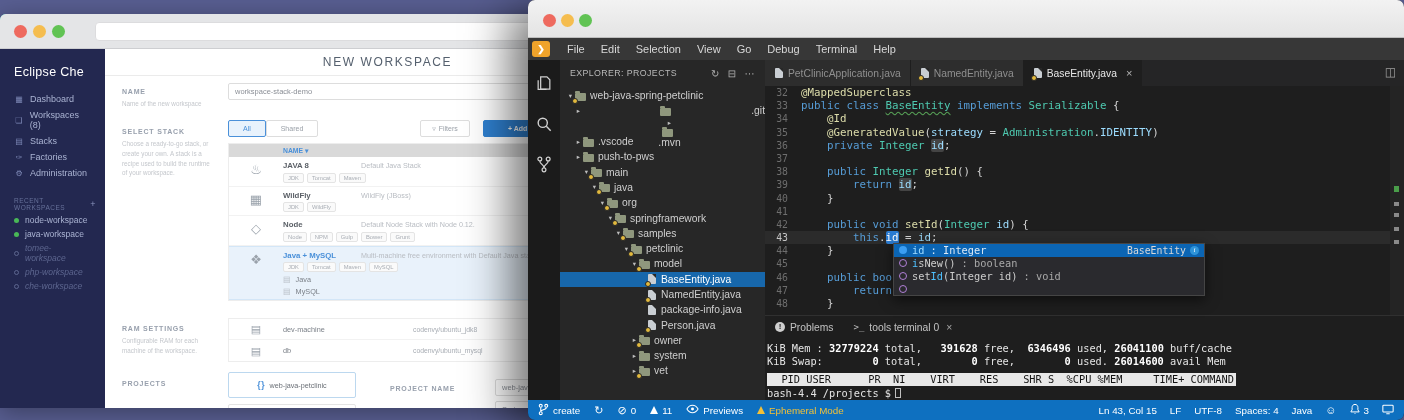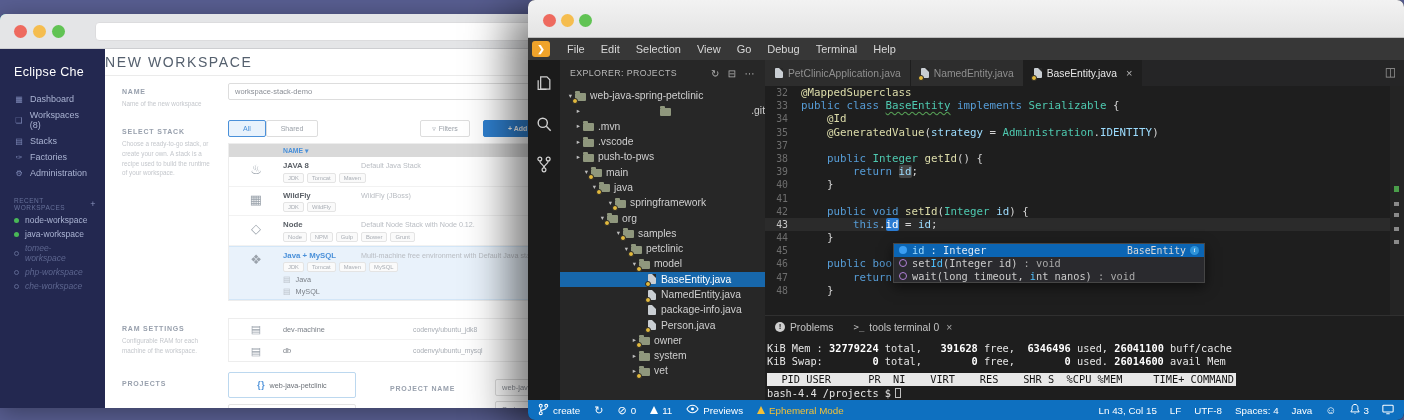--- a/index.html
+++ b/index.html
@@ -17,22 +17,22 @@
   .che-logo{padding:16px 14px 12px;font-size:12.5px;color:#fff;letter-spacing:.3px}
   .nav-item{display:flex;align-items:center;gap:6px;padding:3px 14px;font-size:9px;cursor:pointer}
   .nav-item .nglyph{width:10px;font-size:8px;color:#7f8ab8;text-align:center}
   .rec-head{display:flex;align-items:center;margin-top:14px;padding:2px 9px 2px 14px;font-size:6.5px;letter-spacing:.5px;color:#667099}
   .rec-add{margin-left:auto;font-size:9px;color:#8a93bd}
   .rec-item{display:flex;align-items:center;gap:6px;padding:2px 14px;font-size:8.5px}
   .dot{width:5px;height:5px;border-radius:50%;flex:none}
   .dot.running{background:#49b857}.dot.stopped{background:transparent;border:1px solid #5d668f}
   .rec-item.stopped{color:#5d668f;font-style:italic}
   .che-main{position:absolute;left:105px;top:35px;right:0;bottom:0;background:#fff}
-  .che-header{height:27px;border-bottom:1px solid #ebebeb;text-align:left;line-height:27px;
-    font-size:14px;letter-spacing:1.6px;color:#55606e}
+  .che-header{height:27px;border-bottom:1px solid #ebebeb;text-align:center;line-height:27px;
+    font-size:12px;letter-spacing:1.6px;color:#55606e}
   .che-label{position:absolute;font-size:7px;font-weight:bold;letter-spacing:.8px;color:#98a0ad}
   .che-help{position:absolute;font-size:6.3px;color:#c4c7cc;line-height:1.55}
   .che-input{position:absolute;height:17px;border:1px solid #ddd;border-radius:2px;background:#fff;
     font-size:7.5px;color:#8b8f96;padding:0 6px;font-family:"Liberation Sans",sans-serif}
   .btn{position:absolute;height:17px;border:1px solid #ddd;border-radius:2px;background:#fff;
     font-size:7px;color:#9aa0a8;display:flex;align-items:center;justify-content:center;gap:3px;cursor:pointer}
   .btn.all{background:#e8f2fc;border-color:#4a90d9;color:#4a90d9}
   .btn.blue{background:#2f80d0;border-color:#2f80d0;color:#fff;font-weight:bold}
   .stack-table{position:absolute;left:123px;top:94px;width:432px;border:1px solid #ededed;background:#fff}
   .st-head{height:13px;background:#d9d9d9;display:flex;align-items:center;padding-left:54px;
@@ -389,21 +389,21 @@
             <span class="fold">
               <span class="wbadge"></span>
             </span>
             <span>web-java-spring-petclinic</span>
           </div>
           <div class="trow" style="padding-left: 14px; justify-content: space-between;">
             <span class="arrow">▸</span>
             <span class="fold"></span>
             <span>.git</span>
           </div>
-          <div class="trow" style="padding-left: 14px;">
+          <div class="trow" style="padding-left: 14px; flex-direction: column;">
             <span class="arrow">▸</span>
             <span class="fold"></span>
             <span>.mvn</span>
           </div>
           <div class="trow" style="padding-left: 14px;">
             <span class="arrow">▸</span>
             <span class="fold"></span>
             <span>.vscode</span>
           </div>
           <div class="trow" style="padding-left: 14px;">
@@ -418,33 +418,33 @@
             </span>
             <span>main</span>
           </div>
           <div class="trow" style="padding-left: 30px;">
             <span class="arrow">▾</span>
             <span class="fold">
               <span class="wbadge"></span>
             </span>
             <span>java</span>
           </div>
+          <div class="trow" style="padding-left: 38px;">
+            <span class="arrow">▾</span>
+            <span class="fold">
+              <span class="wbadge"></span>
+            </span>
+            <span>org</span>
+          </div>
           <div class="trow" style="padding-left: 46px;">
             <span class="arrow">▾</span>
             <span class="fold">
               <span class="wbadge"></span>
             </span>
             <span>springframework</span>
-          </div>
-          <div class="trow" style="padding-left: 38px;">
-            <span class="arrow">▾</span>
-            <span class="fold">
-              <span class="wbadge"></span>
-            </span>
-            <span>org</span>
           </div>
           <div class="trow" style="padding-left: 54px;">
             <span class="arrow">▾</span>
             <span class="fold">
               <span class="wbadge"></span>
             </span>
             <span>samples</span>
           </div>
           <div class="trow" style="padding-left: 62px;">
             <span class="arrow">▾</span>
@@ -528,20 +528,21 @@
               <span class="tab-close">×</span>
             </span>
           </span>
         <span class="split-ic">◫</span>
       </div>
       <div class="code" id="code">
           <div class="cl"><span class="ln">32</span><span class="ct"><span class="tk-a">@MappedSuperclass</span></span></div>
           <div class="cl"><span class="ln">33</span><span class="ct"><span class="tk-k">public class </span><span class="tk-tu">BaseEntity</span><span class="tk-p"> </span><span class="tk-k">implements</span><span class="tk-p"> </span><span class="tk-t">Serializable</span><span class="tk-p"> {</span></span></div>
           <div class="cl"><span class="ln">34</span><span class="ct"><span class="tk-p">    </span><span class="tk-a">@Id</span></span></div>
           <div class="cl"><span class="ln">35</span><span class="ct"><span class="tk-p">    </span><span class="tk-a">@GeneratedValue</span><span class="tk-p">(</span><span class="tk-v">strategy</span><span class="tk-p"> = </span><span class="tk-t">Administration</span><span class="tk-p">.</span><span class="tk-v">IDENTITY</span><span class="tk-p">)</span></span></div>
+          <div class="cl"><span class="ln">36</span><span class="ct"><span class="tk-p">    </span><span class="tk-k">private</span><span class="tk-p"> </span><span class="tk-t">Integer</span><span class="tk-p"> </span><span class="tk-vh">id</span><span class="tk-p">;</span></span></div>
           <div class="cl"><span class="ln">37</span><span class="ct"></span></div>
           <div class="cl"><span class="ln">38</span><span class="ct"><span class="tk-p">    </span><span class="tk-k">public</span><span class="tk-p"> </span><span class="tk-t">Integer</span><span class="tk-p"> </span><span class="tk-m">getId</span><span class="tk-p">() {</span></span></div>
           <div class="cl"><span class="ln">39</span><span class="ct"><span class="tk-p">        </span><span class="tk-k">return</span><span class="tk-p"> </span><span class="tk-vh">id</span><span class="tk-p">;</span></span></div>
           <div class="cl"><span class="ln">40</span><span class="ct"><span class="tk-p">    }</span></span></div>
           <div class="cl"><span class="ln">41</span><span class="ct"></span></div>
           <div class="cl"><span class="ln">42</span><span class="ct"><span class="tk-p">    </span><span class="tk-k">public</span><span class="tk-p"> </span><span class="tk-k">void</span><span class="tk-p"> </span><span class="tk-m">setId</span><span class="tk-p">(</span><span class="tk-t">Integer</span><span class="tk-p"> </span><span class="tk-v">id</span><span class="tk-p">) {</span></span></div>
           <div class="cl cur"><span class="ln">43</span><span class="ct"><span class="tk-p">        </span><span class="tk-k">this</span><span class="tk-p">.</span><span class="tk-vs">id</span><span class="tk-p"> = </span><span class="tk-v">id</span><span class="tk-p">;</span></span></div>
           <div class="cl"><span class="ln">44</span><span class="ct"><span class="tk-p">    }</span></span></div>
           <div class="cl"><span class="ln">45</span><span class="ct"></span></div>
           <div class="cl"><span class="ln">46</span><span class="ct"><span class="tk-p">    </span><span class="tk-k">public</span><span class="tk-p"> </span><span class="tk-k">boo</span></span></div>
@@ -550,22 +551,23 @@
         </div>
       <div class="scrollzone">
         <span class="mark green" style="top:100px"></span>
         <span class="mark" style="top:116px"></span>
         <span class="mark" style="top:127px"></span>
         <span class="mark" style="top:141px"></span>
         <span class="mark" style="top:154px"></span>
       </div>
       <div class="popup" id="popup">
           <div class="pu-row sel"><span class="pic-f"></span><span><span class="pu-h">id</span><span class="pu-d"> : Integer</span></span><span class="pu-right"><span>BaseEntity</span><span class="pinfo">i</span></span></div>
+          <div class="pu-row"><span class="pic-m"></span><span><span class="pu-h">i</span><span>sNew()</span><span class="pu-d"> : boolean</span></span></div>
           <div class="pu-row"><span class="pic-m"></span><span><span>set</span><span class="pu-h">Id</span><span>(Integer id)</span><span class="pu-d"> : void</span></span></div>
-          <div class="pu-row"><span class="pic-m"></span><span><span>wait(long timeout, </span><span class="pu-h">i</span><span>nt nanos)</span><span class="pu-d"> : void</span></span></div>
+          <div class="pu-row"><span class="pic-m"></span></div>
         </div>
       <div class="panel">
         <div class="panel-tabs">
           <span class="ptab">
             <span class="prob-ic">!</span>
             <span>Problems</span>
           </span>
           <span class="ptab">
             <span class="term-prefix">&gt;_</span>
             <span>tools terminal 0</span>

